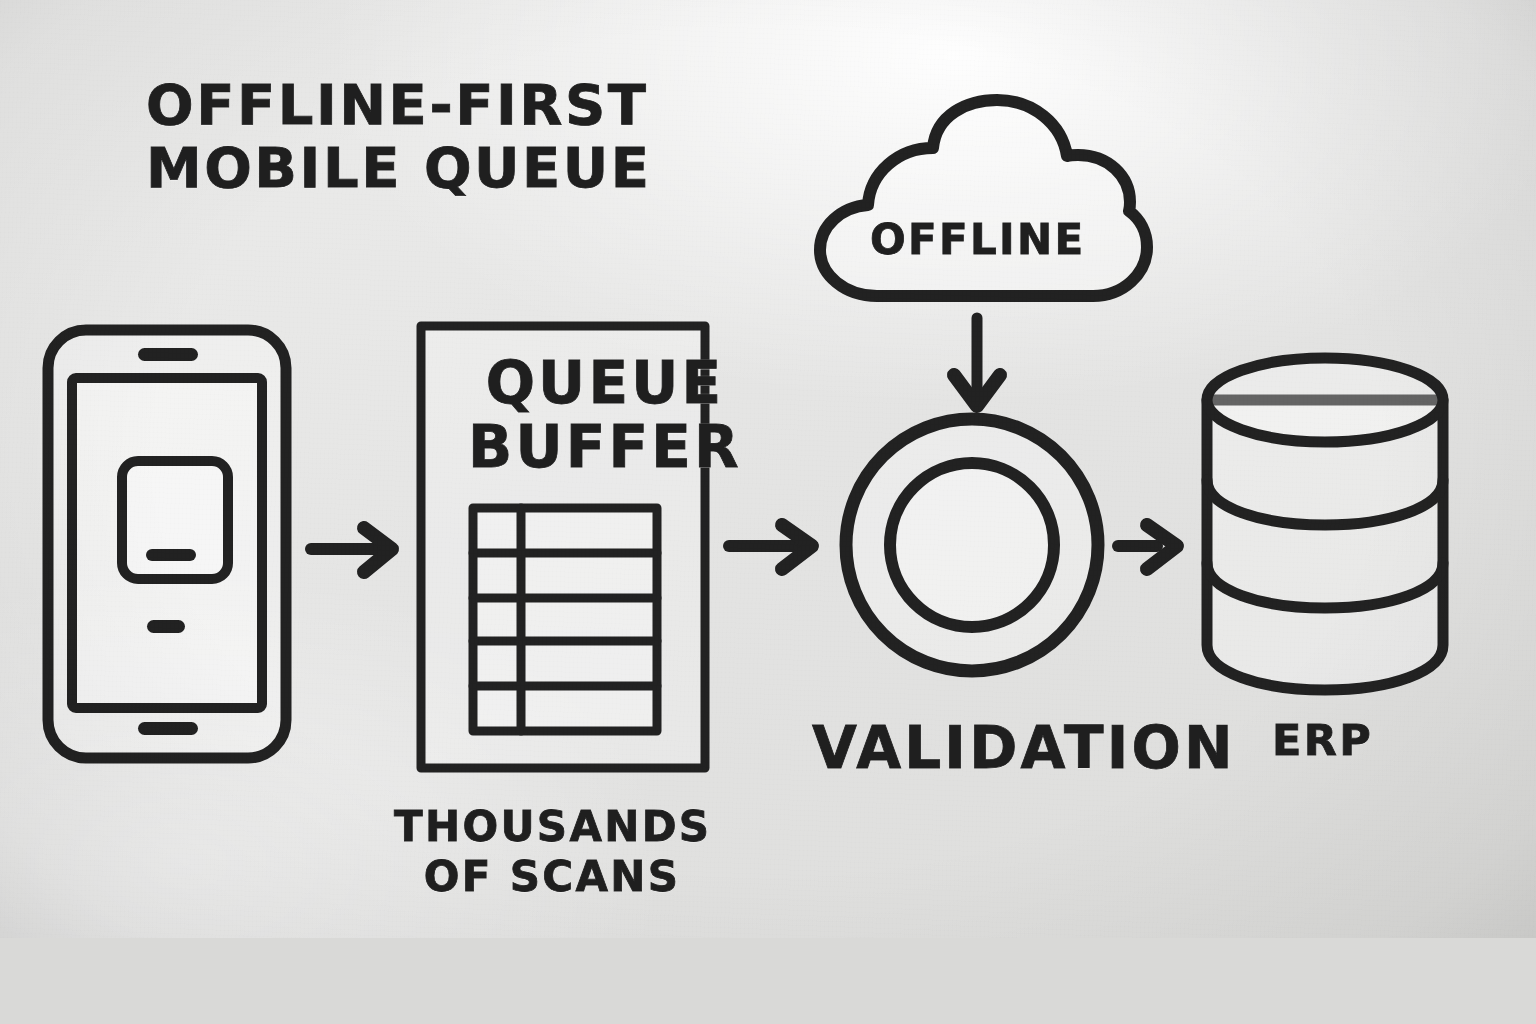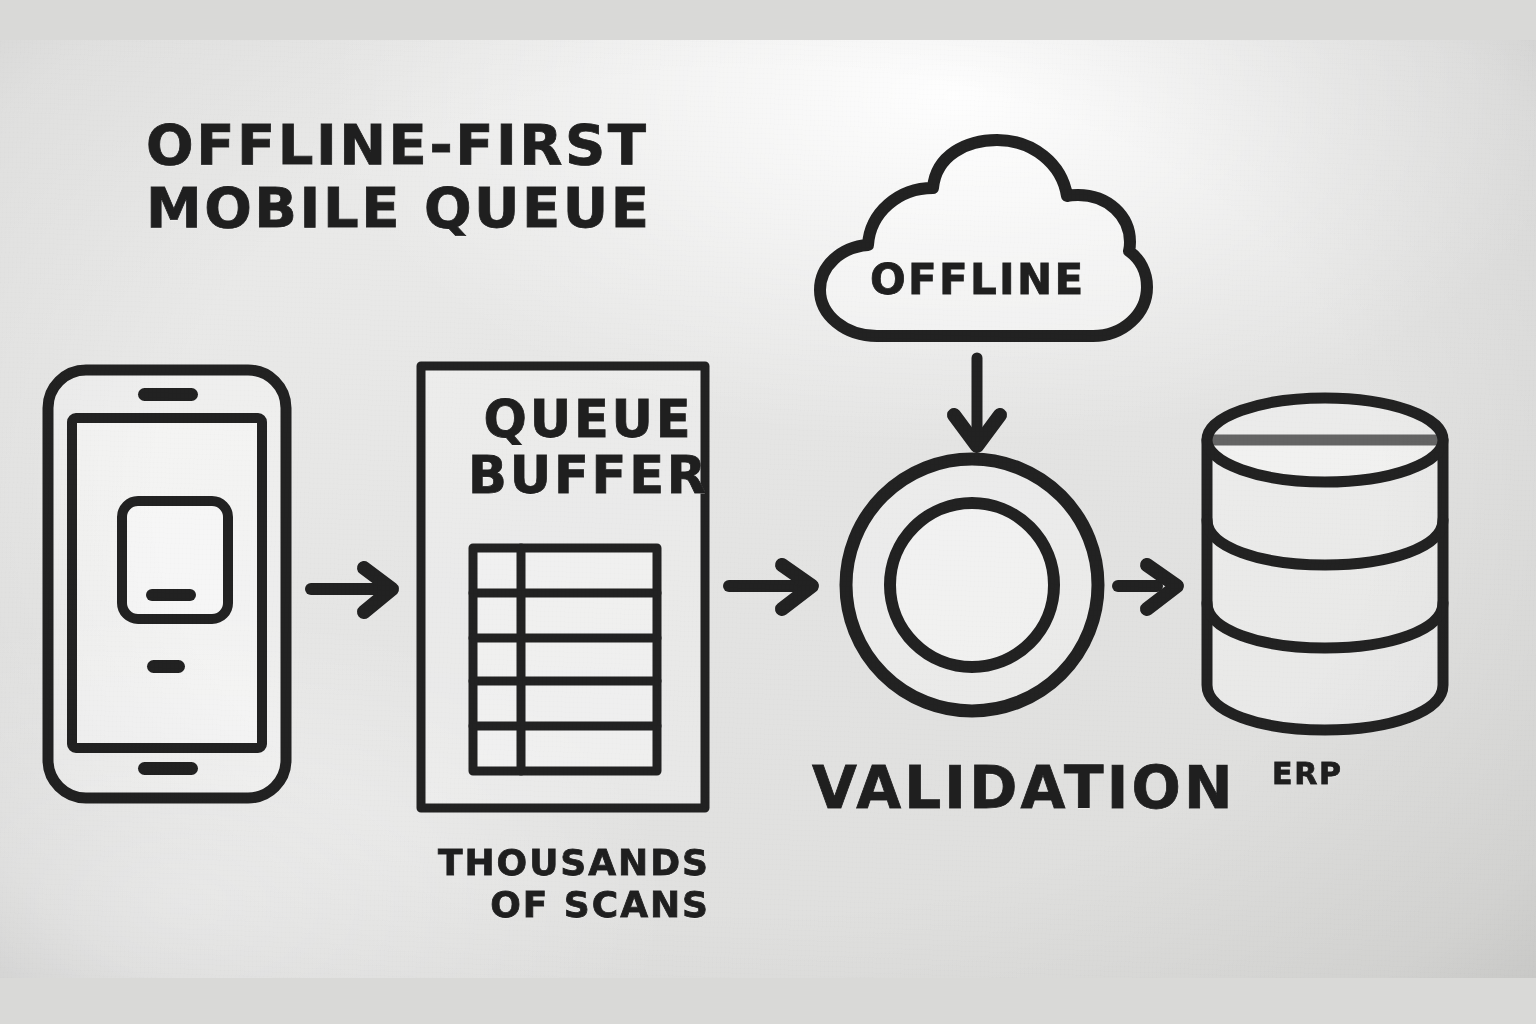--- a/index.html
+++ b/index.html
@@ -10,21 +10,20 @@
   #board {
     position: relative;
     width: 1536px;
     height: 938px;
     overflow: hidden;
     background:
       radial-gradient(ellipse 900px 500px at 62% 6%, rgba(255,255,255,0.95) 0%, rgba(255,255,255,0.30) 45%, rgba(255,255,255,0) 70%),
       radial-gradient(ellipse 700px 420px at 12% 92%, rgba(255,255,255,0.45) 0%, rgba(255,255,255,0) 70%),
       linear-gradient(155deg, #ececeb 0%, #e7e7e6 35%, #e2e2e1 62%, #dcdcda 100%);
     font-family: "DejaVu Sans", sans-serif;
-    margin-top: 40px;
   }
   
   #grain {
     position: absolute;
     inset: 0;
     pointer-events: none;
     opacity: .55;
     background-image:
       repeating-linear-gradient(92deg, rgba(0,0,0,0.012) 0px, rgba(0,0,0,0.012) 1px, rgba(255,255,255,0) 1px, rgba(255,255,255,0) 4px),
       repeating-linear-gradient(2deg, rgba(0,0,0,0.010) 0px, rgba(0,0,0,0.010) 1px, rgba(255,255,255,0) 1px, rgba(255,255,255,0) 5px);
@@ -72,41 +71,41 @@
     line-height: 1.12;
   }
   #cloud-label {
     left: 870px;
     top: 218px;
     font-size: 42px;
   }
   #queue-label {
     left: 468px;
     top: 352px;
-    font-size: 51px;
+    font-size: 58px;
     text-align: center;
     line-height: 1.1;
   }
   #scans-caption {
     left: 394px;
     top: 802px;
-    font-size: 36px;
-    text-align: right;
+    font-size: 42px;
+    text-align: center;
     line-height: 1.18;
     width: 316px;
   }
   #validation-label {
     left: 812px;
     top: 718px;
     font-size: 58px;
   }
   #erp-label {
     left: 1272px;
     top: 718px;
-    font-size: 30px;
+    font-size: 43px;
   }
 </style>
 </head>
 <body>
 
 <div id="board">
 
   <svg class="layer" viewBox="0 0 1536 1024">
 
     <g>

